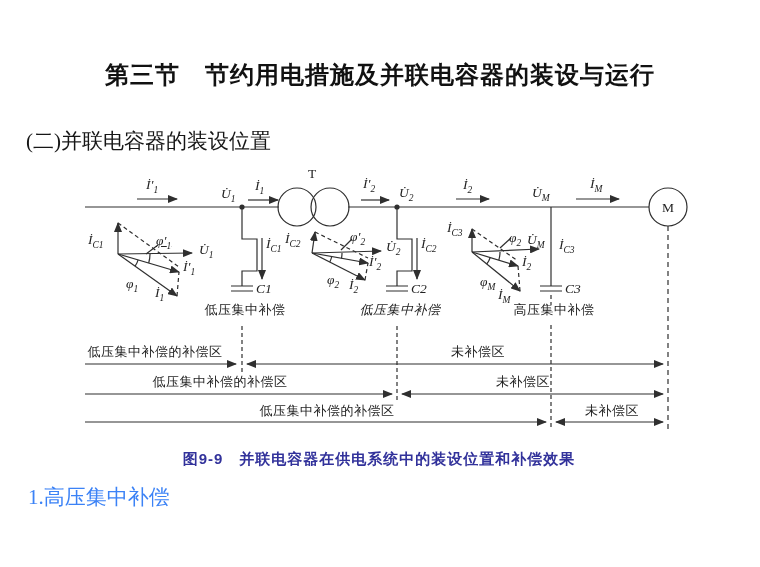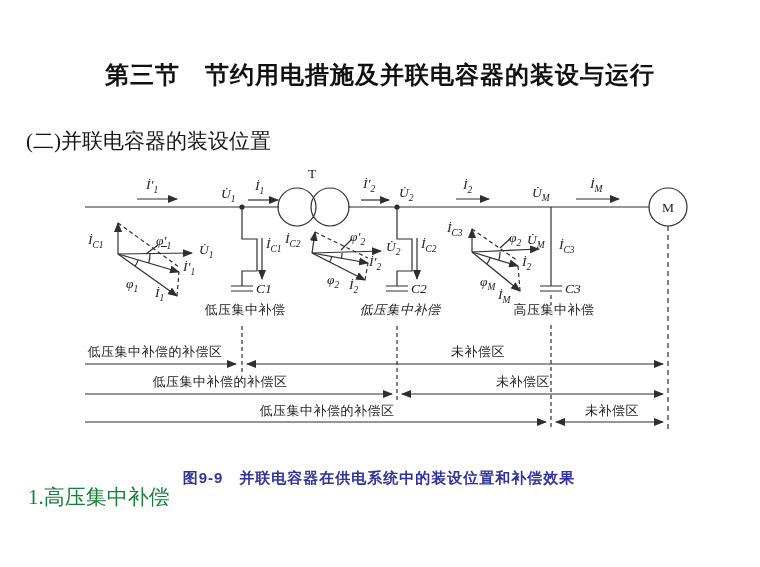--- a/index.html
+++ b/index.html
@@ -1,23 +1,23 @@
 <!DOCTYPE html>
 <html><head>
 <meta charset="utf-8">
 <style>
   html,body{margin:0;padding:0;background:#fff;}
   .page{position:relative;width:760px;height:567px;background:#ffffff;overflow:hidden;
         font-family:"Liberation Serif",serif;color:#1c1c1c;border-bottom:2px solid #c9ccd2;box-sizing:border-box;margin-top:39px;}
   .title{position:absolute;left:380px;top:20px;transform:translateX(-50%);white-space:nowrap;
          font-family:"Liberation Sans",sans-serif;font-weight:bold;font-size:24px;letter-spacing:1px;color:#111;}
   .subtitle{position:absolute;left:26px;top:88px;font-size:21px;color:#161616;white-space:nowrap;}
-  .caption{position:absolute;left:379px;top:430px;transform:translateX(-50%);white-space:nowrap;
+  .caption{position:absolute;left:379px;top:411px;transform:translateX(-50%);white-space:nowrap;
            font-family:"Liberation Sans",sans-serif;font-weight:bold;font-size:15px;letter-spacing:1px;color:#32329b;}
-  .section1{position:absolute;left:28px;top:444px;font-size:21px;color:#15803d;white-space:nowrap;}
+  .section1{position:absolute;left:28px;top:444px;font-size:21px;color:#3b82f6;white-space:nowrap;}
   svg.circ{position:absolute;left:0;top:0;}
   
   .lbl{position:absolute;line-height:1;white-space:nowrap;color:#222;
        font-family:"Liberation Serif",serif;font-style:italic;font-size:13.5px;}
   .lbl sub{font-size:9.5px;line-height:0;}
   .cn{font-style:normal;font-size:13px;letter-spacing:0.5px;color:#1e1e1e;}
   .rm{font-style:normal;}
   .it{font-style:italic;}
   .ctr{transform:translateX(-50%);}
   .ctrm{transform:translate(-50%,-50%);}

